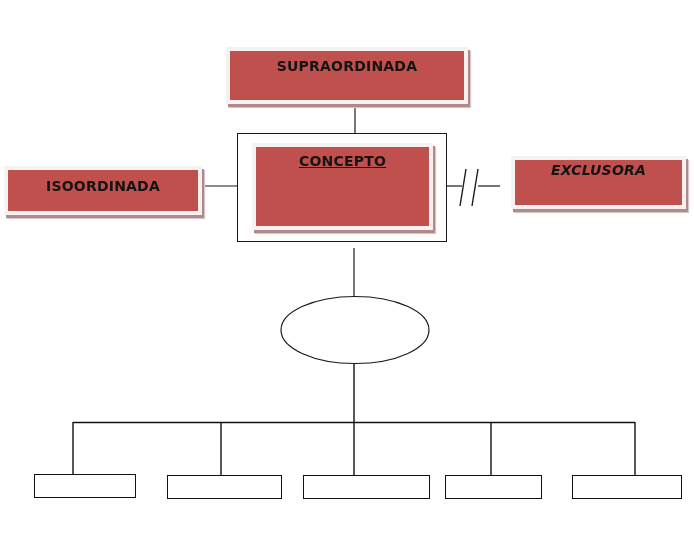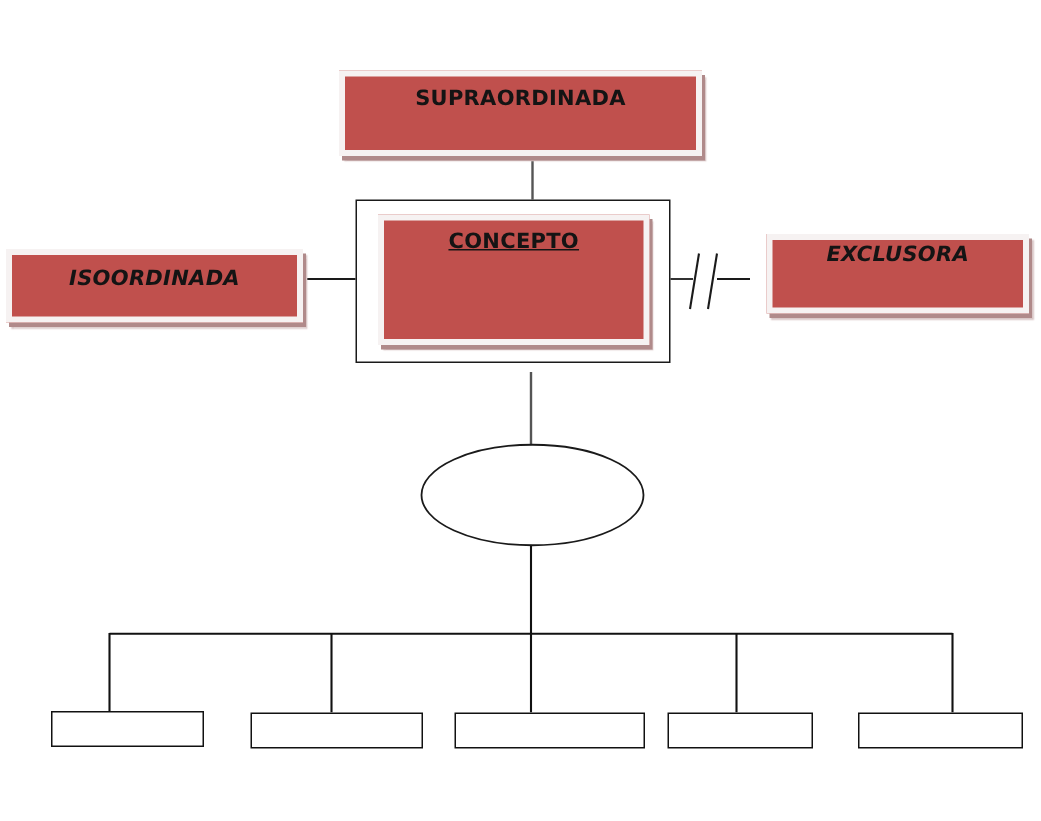--- a/index.html
+++ b/index.html
@@ -88,21 +88,21 @@
 
   <div class="red-box" style="left:226px; top:47px; width:242px; height:57px;">
     <span class="label">SUPRAORDINADA</span>
   </div>
 
   <div class="concept-frame" style="left:237px; top:133px; width:210px; height:109px;"></div>
   <div class="red-box" style="left:252px; top:143px; width:181px; height:87px;">
     <span class="label" style="padding-top:6px;text-decoration:underline;">CONCEPTO</span>
   </div>
 
-  <div class="red-box" style="left:4px; top:166px; width:198px; height:49px;font-style:italic;">
+  <div class="red-box" style="left:4px; top:166px; width:198px; height:49px;">
     <span class="label" style="padding-top:8px;">ISOORDINADA</span>
   </div>
 
   <div class="red-box" style="left:511px; top:156px; width:175px; height:53px;">
     <span class="label" style="padding-top:2px;font-style:italic;">EXCLUSORA</span>
   </div>
 
   <div class="empty-box" style="left:34px; top:474px; width:102px; height:24px;">
     <span></span>
   </div>

